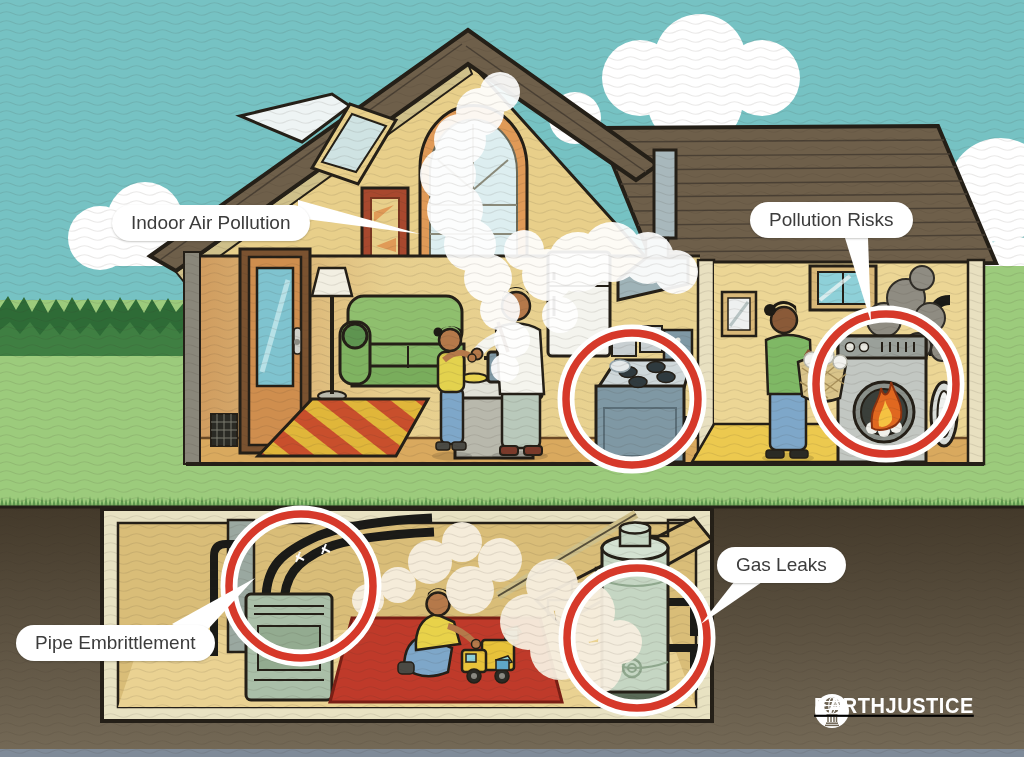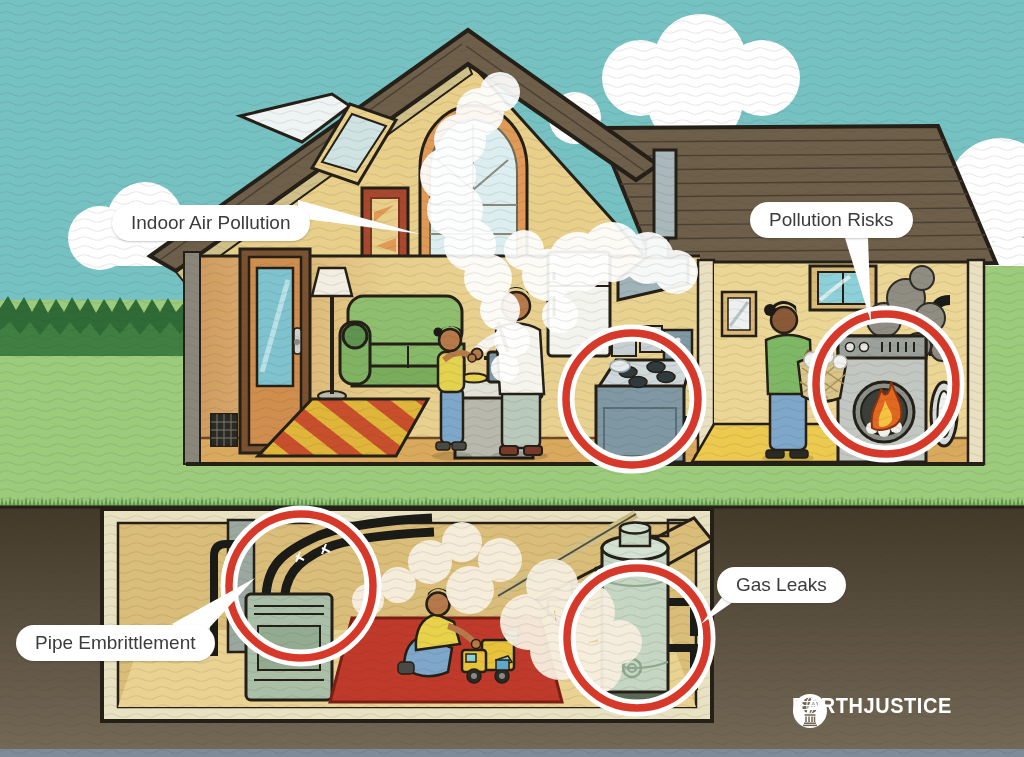--- a/index.html
+++ b/index.html
@@ -2,21 +2,21 @@
 <html><head>
 <meta charset="utf-8">
 <style>
   html,body{margin:0;padding:0;background:#555;}
   .stage{position:relative;width:1024px;height:757px;overflow:hidden;background:#76c2c3;
          font-family:"Liberation Sans",sans-serif;}
   .stage svg{position:absolute;left:0;top:0;}
   .callout{position:absolute;background:#ffffff;border-radius:19px;padding:7px 19px;
            font-size:19px;line-height:22px;color:#3c3c3c;white-space:nowrap;
            box-shadow:0 1px 2px rgba(40,40,30,.25);}
-  .logo{position:absolute;left:792px;top:693px;display:flex;align-items:center;gap:7px;}
+  .logo{position:absolute;left:814px;top:693px;display:flex;align-items:center;gap:7px;text-decoration:underline;}
   .logo-text{color:#ffffff;font-weight:bold;font-size:21px;letter-spacing:.6px;
              transform:scale(.95,1.08);transform-origin:left center;}
 </style>
 </head>
 <body>
 
 <div class="stage">
 
 <svg width="1024" height="757" viewBox="0 0 1024 757">
   <defs>
@@ -466,21 +466,21 @@
     <polygon points="298,200 298,218 420,234"></polygon>
     <polygon points="845,238 868,238 871,322"></polygon>
     <polygon points="172,624 198,640 255,578"></polygon>
     <polygon points="734,582 762,582 701,624"></polygon>
   </g>
 </svg>
 
 <div class="callout" style="left:112px;top:181px;margin-top:24px;">Indoor Air Pollution</div>
 <div class="callout" style="left:750px;top:202px;">Pollution Risks</div>
 <div class="callout" style="left:16px;top:625px;">Pipe Embrittlement</div>
-<div class="callout" style="left:717px;top:547px;margin-top:20px;">Gas Leaks</div>
+<div class="callout" style="left:717px;top:547px;">Gas Leaks</div>
 
 <div class="logo">
   <svg width="36" height="36" viewBox="0 0 36 36">
     <circle cx="18" cy="18" r="17" fill="#ffffff"></circle>
     <circle cx="18" cy="12.5" r="8" fill="#6e6453"></circle>
     <g stroke="#ffffff" stroke-width="1.1" fill="none">
       <ellipse cx="18" cy="12.5" rx="3.2" ry="8"></ellipse>
       <line x1="10" y1="12.5" x2="26" y2="12.5"></line>
       <line x1="11" y1="8.5" x2="25" y2="8.5"></line>
       <line x1="11" y1="16.5" x2="25" y2="16.5"></line>

